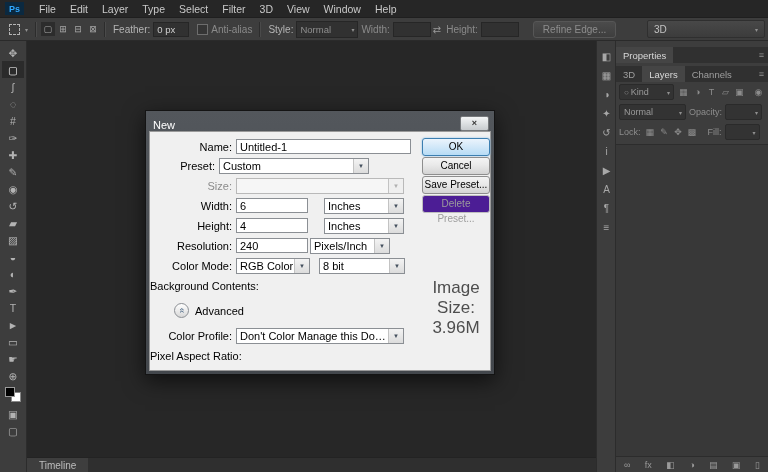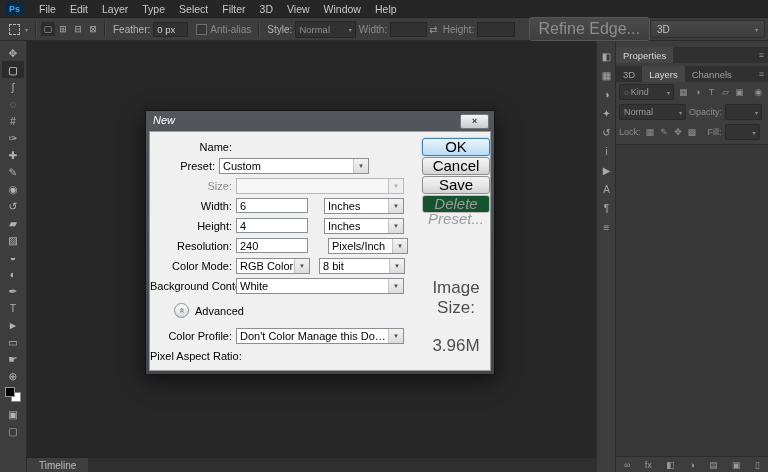--- a/index.html
+++ b/index.html
@@ -26,21 +26,21 @@
   .selmode[data-active="true"]{background:#2c2c2c;}
   .olabel{font-size:10px;color:#b4b4b4;margin:0 3px;white-space:nowrap;}
   .dim{color:#8a8a8a;}
   .ofield{height:13px;background:#313131;border:1px solid #262626;color:#cfcfcf;
           font-size:9.5px;padding:0 3px;display:flex;align-items:center;}
   .odd{height:15px;background:#313131;border:1px solid #262626;display:flex;align-items:center;
        padding:0 3px;color:#8f8f8f;font-size:9.5px;}
   .cb{width:9px;height:9px;border:1px solid #6d6d6d;background:#353535;margin-left:8px;display:inline-block;}
   .swap{color:#9a9a9a;font-size:10px;margin:0 2px;}
   .refine{margin-left:14px;padding:2px 9px;border:1px solid #565656;border-radius:3px;
-          background:linear-gradient(#4b4b4b,#3e3e3e);color:#8d8d8d;font-size:16px;white-space:nowrap;}
+          background:linear-gradient(#4b4b4b,#3e3e3e);color:#8d8d8d;font-size:10px;white-space:nowrap;}
   .workspace{margin-left:auto;margin-right:3px;width:104px;height:16px;display:flex;align-items:center;
              padding:0 6px;background:linear-gradient(#484848,#3c3c3c);border:1px solid #2f2f2f;
              border-radius:2px;color:#c2c2c2;font-size:10px;}
   .workspace .darr{margin-left:auto;}
   .darr{font-size:6px;color:#8f8f8f;padding-left:2px;}
 
   
   .toolbar{position:absolute;top:41px;left:0;width:26px;bottom:0;background:#3d3d3d;
            border-right:1px solid #2c2c2c;display:flex;flex-direction:column;align-items:center;padding-top:3px;}
   .tool{width:22px;height:17px;display:flex;align-items:center;justify-content:center;
@@ -79,21 +79,21 @@
          color:#8d8d8d;font-size:9px;}
   .layers-list{flex:1;background:#383838;border-top:1px solid #2c2c2c;border-bottom:1px solid #2c2c2c;margin-top:2px;}
   .pbottom{height:15px;display:flex;align-items:center;justify-content:space-between;
            padding:0 8px;color:#9a9a9a;font-size:9px;background:#3d3d3d;}
   .bicon{font-size:9px;}
 
   
   .dialog{position:absolute;left:145px;top:110px;width:350px;
           background:linear-gradient(#53575c,#43474c);border:1px solid #141414;padding:3px;
           box-shadow:0 6px 20px rgba(0,0,0,.6);box-sizing:border-box;}
-  .dtitle{height:17px;display:flex;align-items:flex-start;color:#ffffff;font-size:11px;padding:0 2px 0 4px;font-style:italic;}
+  .dtitle{height:17px;display:flex;align-items:flex-end;color:#ffffff;font-size:11px;padding:0 2px 0 4px;}
   .dclose{margin-left:auto;width:27px;height:13px;background:linear-gradient(#f3f5f6,#c7cbce);
           border:1px solid #75787b;border-radius:2px;color:#333;font-size:9px;line-height:12px;
           text-align:center;font-weight:bold;}
   .dbody{position:relative;background:#f0f0f0;border:1px solid #9a9a9a;height:238px;font-size:11px;color:#000;}
   .drow{position:absolute;left:0;display:flex;align-items:center;height:17px;}
   .dlabel{width:82px;text-align:right;margin-right:4px;font-size:11px;white-space:nowrap;}
   .glabel{color:#8b8b8b;}
   .tb{height:15px;background:#fff;border:1px solid #8b8f94;display:flex;align-items:center;
       padding:0 3px;box-sizing:border-box;font-size:11px;}
   .dd{height:16px;background:#fff;border:1px solid #8b8f94;display:flex;align-items:center;
@@ -102,27 +102,27 @@
            justify-content:center;background:linear-gradient(#f3f3f3,#dcdcdc);
            border-left:1px solid #c3c3c3;color:#44505e;font-size:6px;flex:none;}
   .dd.dis{background:#f6f6f6;border-color:#b9b9b9;color:#9b9b9b;}
   .dd.dis .arr{background:#efefef;color:#b0b0b0;}
   .advbtn{width:13px;height:13px;border-radius:50%;border:1px solid #8b8f94;
           background:linear-gradient(#ffffff,#d8d8d8);display:flex;align-items:center;
           justify-content:center;margin:0 6px 0 24px;}
   .advglyph{display:inline-block;transform:rotate(90deg);font-size:9px;color:#3b5a7a;line-height:1;}
   .dbtns{position:absolute;left:272px;top:0;width:68px;height:100%;}
   .btn{position:absolute;left:0;width:66px;height:16px;line-height:15px;text-align:center;
-       font-size:15px;border:1px solid #8e8e8e;border-radius:3px;
+       font-size:10px;border:1px solid #8e8e8e;border-radius:3px;
        background:linear-gradient(#f4f4f4,#e9e9e9 45%,#d4d4d4);color:#000;}
   .btn.default{border-color:#3c7fb1;background:linear-gradient(#ebf4fc,#d4e9f9 45%,#b7dcf5);
        box-shadow:0 0 2px #7db8e8;}
-  .btn.dis{border-color:#bfbfbf;background:#14532d;color:#9c9c9c;box-shadow:none;font-style:italic;}
+  .btn.dis{border-color:#bfbfbf;background:#4c1d95;color:#9c9c9c;box-shadow:none;}
   .imgsize{position:absolute;left:0;width:68px;text-align:center;font-size:17px;color:#4e4e4e;}
-  .isv{margin-top:18px;}
+  .isv{margin-top:0;}
 </style>
 </head>
 <body>
 
 <div class="app">
 
   <div class="menubar">
     <div class="ps-logo">Ps</div>
     <div class="menu-items">
       <div class="menu-item">File</div>
@@ -291,20 +291,21 @@
     <div class="dtitle">
       <span>New</span>
       <div class="dclose">
         <span>×</span>
       </div>
     </div>
     <div class="dbody">
 
       <div class="drow" style="top:6px">
         <span class="dlabel">Name:</span>
+        <div class="tb" style="width:175px">Untitled-1</div>
       </div>
 
       <div class="drow" style="top:25px">
         <span class="dlabel" style="width:65px">Preset:</span>
         <div class="dd" style="width:150px">
           <span>Custom</span>
           <span class="arr">▼</span>
         </div>
       </div>
 
@@ -330,44 +331,40 @@
         <div class="tb" style="width:72px">4</div>
         <div class="dd" style="width:80px;margin-left:16px">
           <span>Inches</span>
           <span class="arr">▼</span>
         </div>
       </div>
 
       <div class="drow" style="top:105px">
         <span class="dlabel">Resolution:</span>
         <div class="tb" style="width:72px">240</div>
-        <div class="dd" style="width:80px;margin-left:20px">
+        <div class="dd" style="width:80px;margin-left:2px">
           <span>Pixels/Inch</span>
           <span class="arr">▼</span>
         </div>
       </div>
 
       <div class="drow" style="top:125px">
         <span class="dlabel">Color Mode:</span>
         <div class="dd" style="width:74px">
           <span>RGB Color</span>
           <span class="arr">▼</span>
         </div>
         <div class="dd" style="width:86px;margin-left:9px">
           <span>8 bit</span>
           <span class="arr">▼</span>
         </div>
       </div>
 
       <div class="drow" style="top:145px">
         <span class="dlabel">Background Contents:</span>
-        <div class="dd" style="width:168px">
-          <span>White</span>
-          <span class="arr">▼</span>
-        </div>
       </div>
 
       <div class="drow" style="top:170px">
         <span class="advbtn">
           <span class="advglyph">«</span>
         </span>
         <span>Advanced</span>
       </div>
 
       <div class="drow" style="top:195px">

